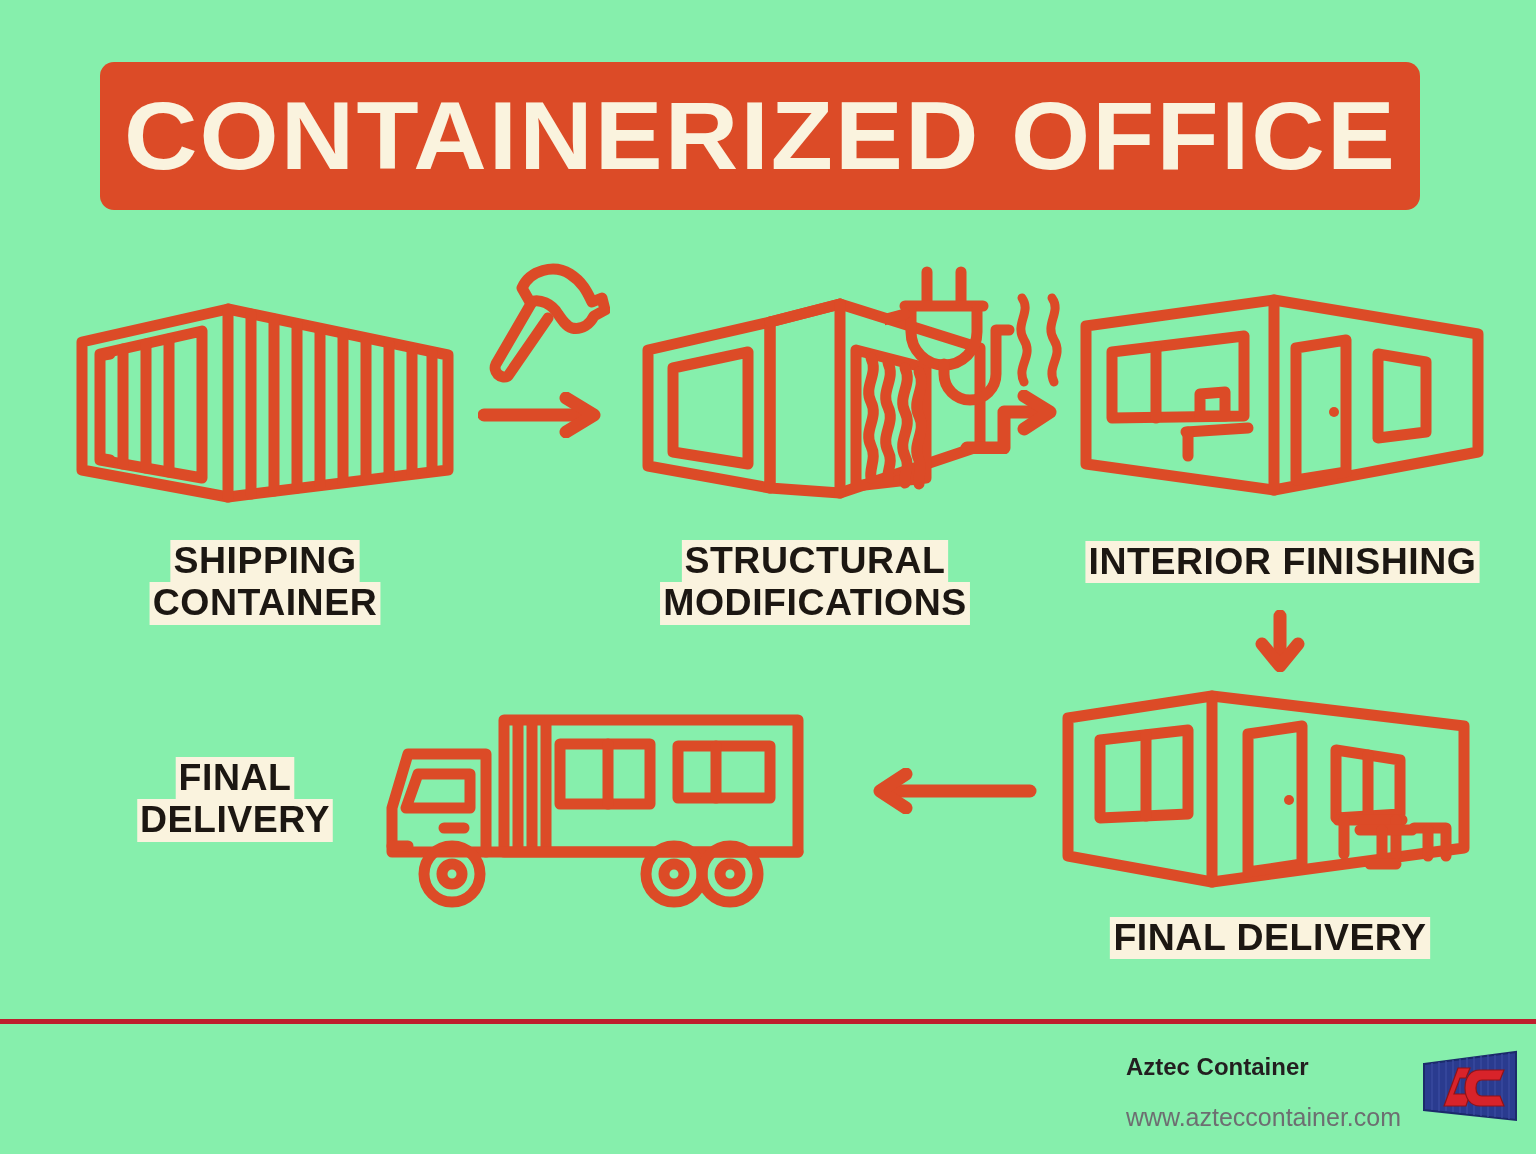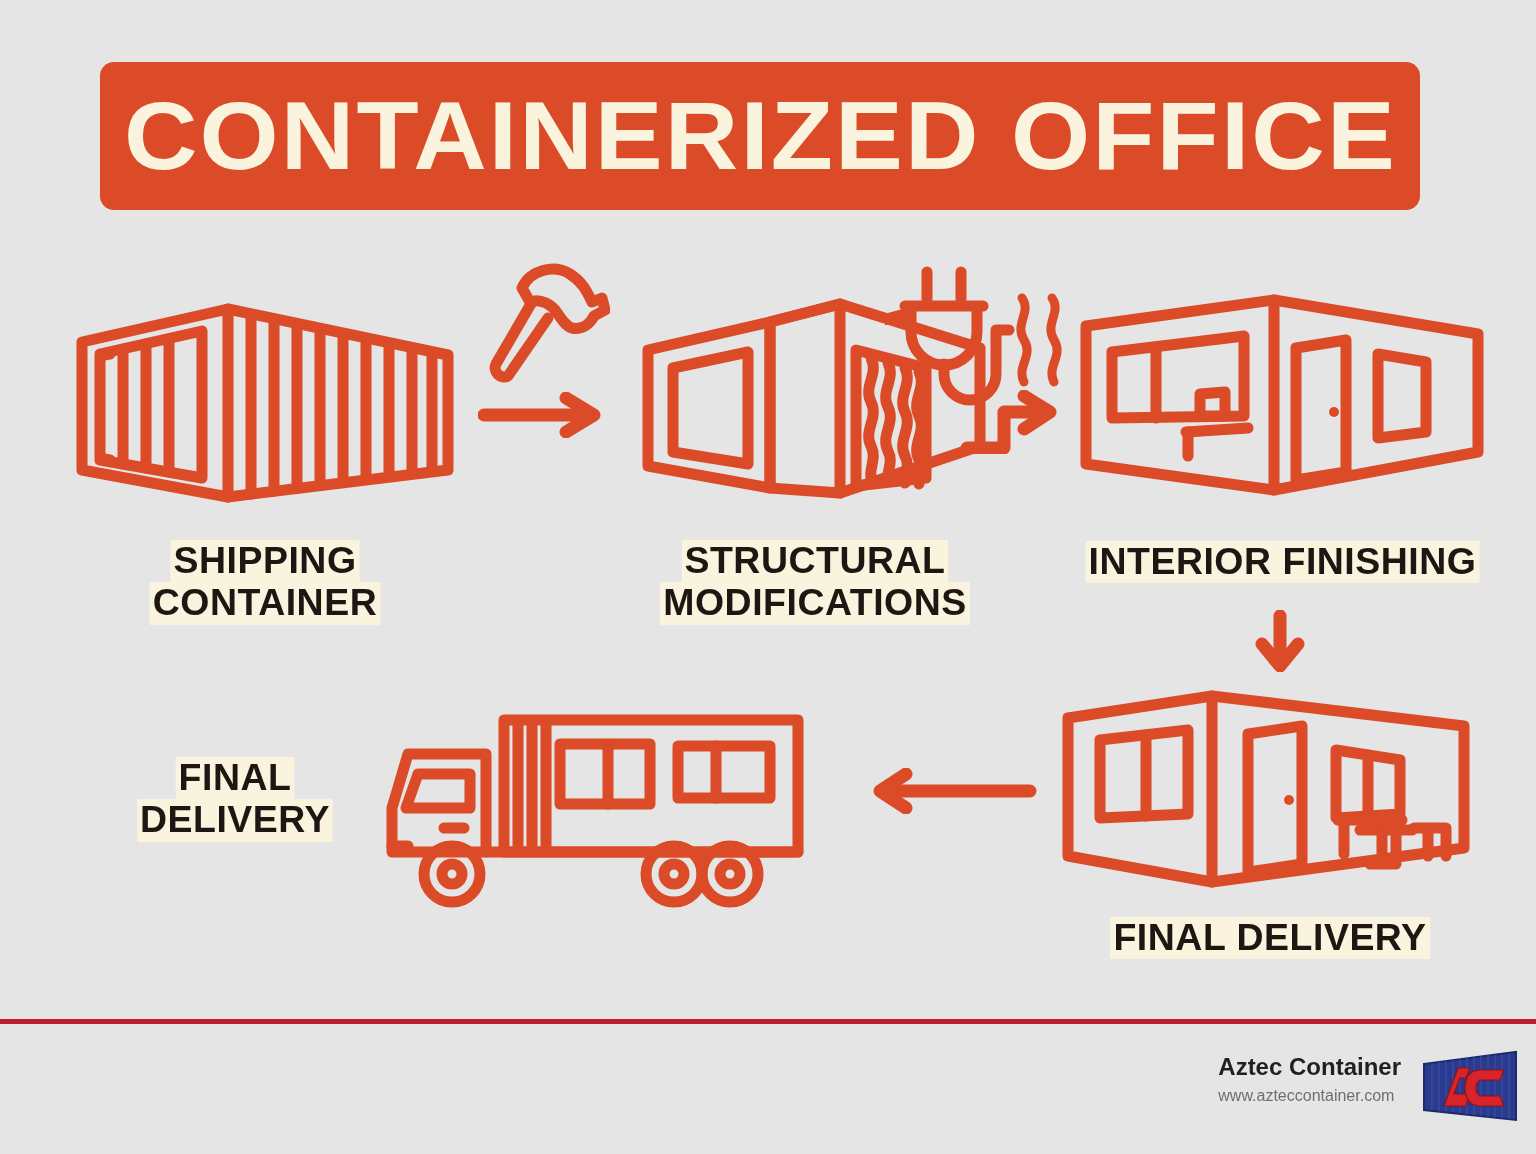--- a/index.html
+++ b/index.html
@@ -5,21 +5,21 @@
   * { box-sizing: border-box; margin: 0; padding: 0; }
   html, body {
     width: 1536px; height: 1154px;
     background: #ffffff;
     font-family: "Liberation Sans", sans-serif;
     overflow: hidden;
   }
   #page {
     position: relative;
     width: 1536px; height: 1154px;
-    background: #e5e5e5;
+    background: #86efac;
   }
 
   
   #title-banner {
     position: absolute;
     left: 100px; top: 62px;
     width: 1320px; height: 148px;
     background: #DC4B27;
     border-radius: 14px;
     display: flex;
@@ -71,24 +71,24 @@
     right: 135px; top: 1052px;
     text-align: left;
   }
   #brand-name {
     font-size: 24px;
     font-weight: bold;
     color: #231F20;
     line-height: 1.25;
   }
   #brand-url {
-    font-size: 16px;
+    font-size: 25px;
     color: #6D6E71;
     line-height: 1.35;
-    margin-top: 3px;
+    margin-top: 19px;
   }
   #footer-logo {
     position: absolute;
     right: 14px; top: 1048px;
     width: 104px; height: 78px;
   }
 </style>
 </head>
 <body>
 

